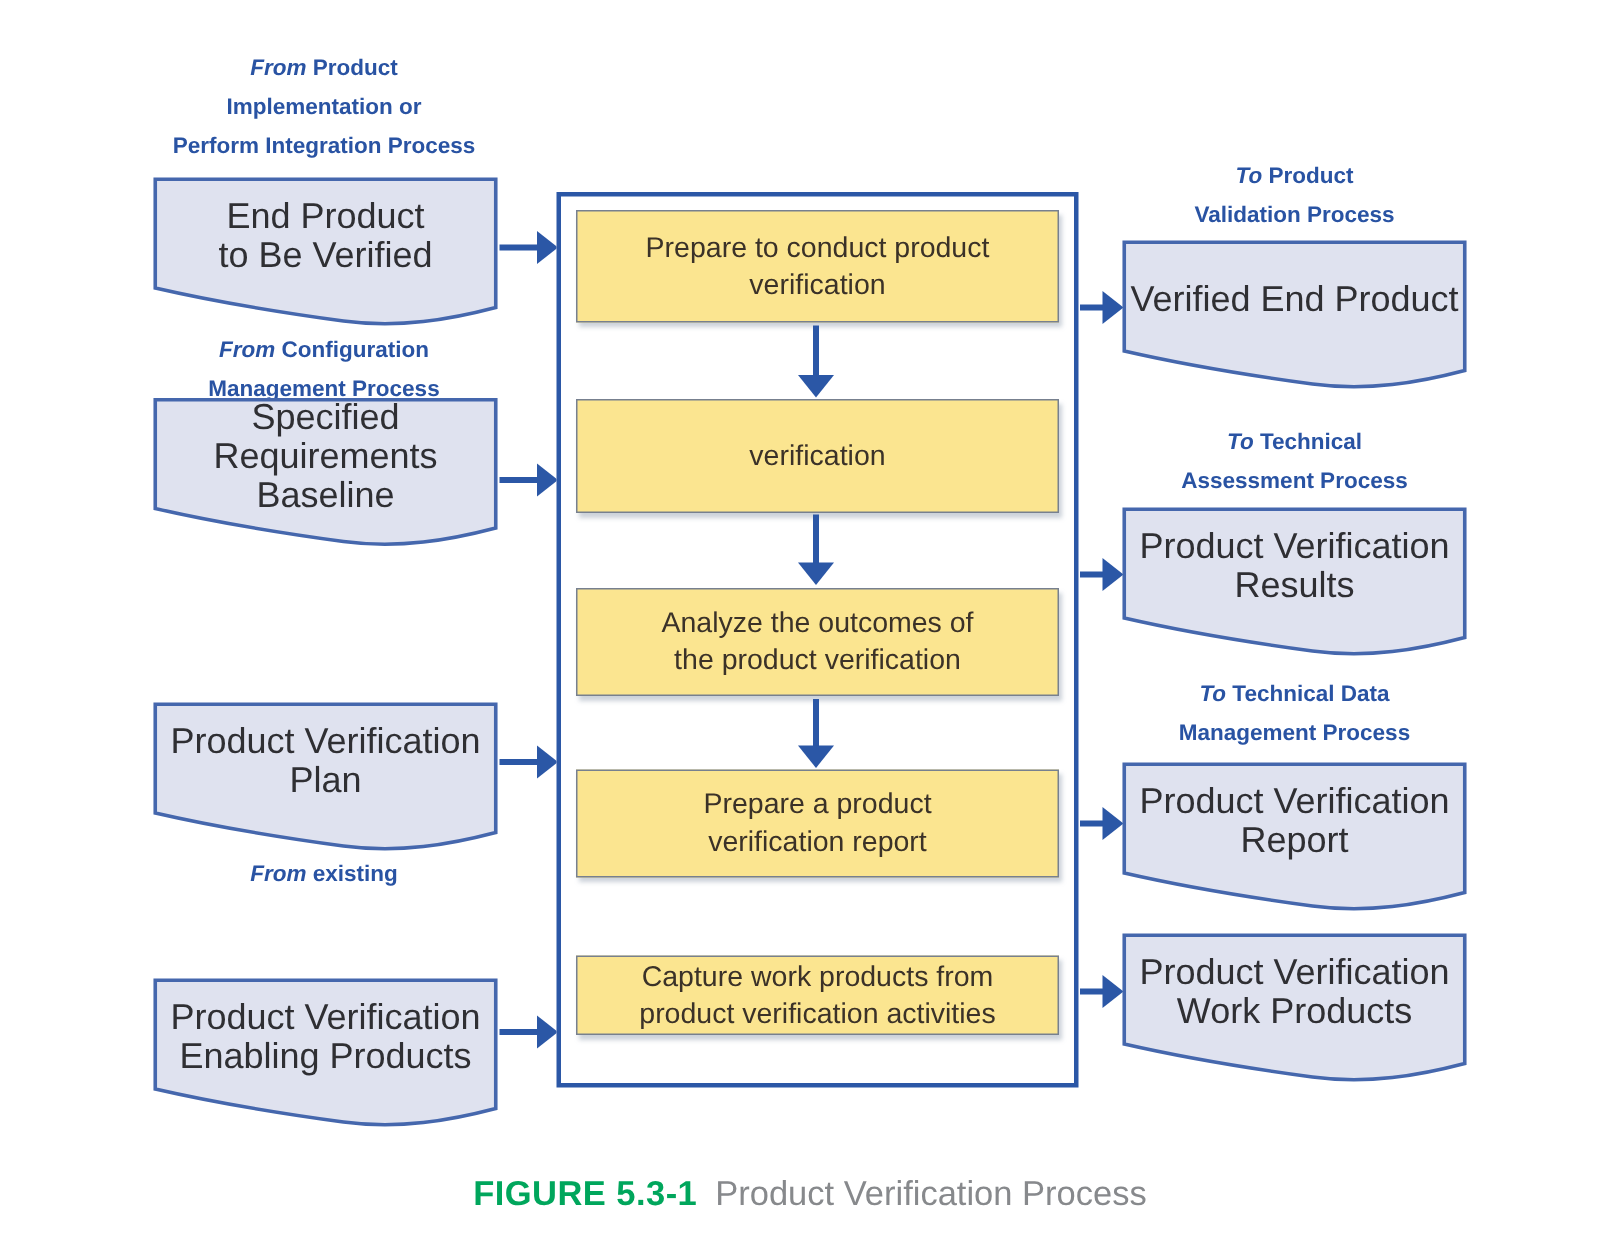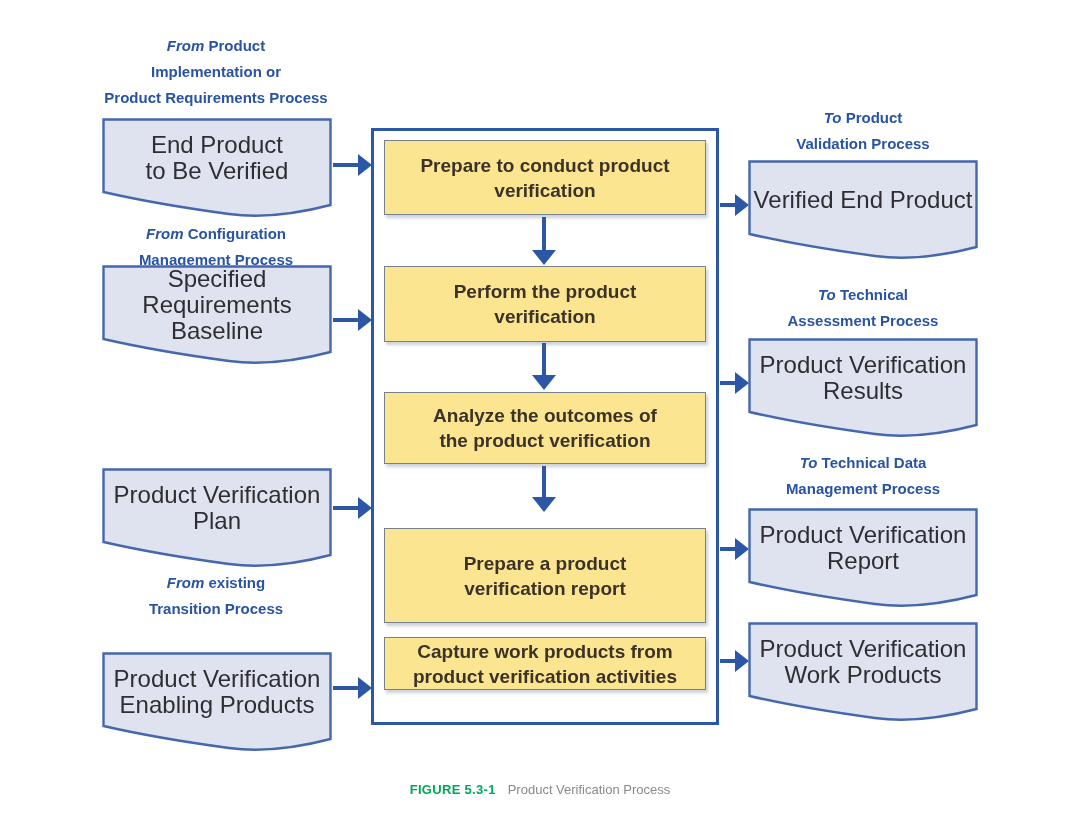--- a/index.html
+++ b/index.html
@@ -40,60 +40,59 @@
   .process-box{
     position:absolute;left:371px;top:128px;width:348px;height:597px;
     border:3px solid var(--accent-blue);box-sizing:border-box;background:#ffffff;
   }
   
   .step{
     position:absolute;left:384px;width:322px;
     background:var(--step-fill);border:1.5px solid var(--step-border);box-sizing:border-box;
     box-shadow:2px 3px 3px rgba(110,125,150,0.35);
     display:flex;flex-direction:column;justify-content:center;align-items:center;
-    font-size:19px;line-height:25px;color:var(--step-text);text-align:center;font-weight:bold;
+    font-size:19px;line-height:25px;color:var(--step-text);text-align:center;
   }
   
   .harrow{position:absolute;height:22px;}
   .harrow .shaft{position:absolute;left:0;right:12px;top:9px;height:4px;background:var(--accent-blue);}
   .harrow .head{
     position:absolute;right:0;top:0;width:0;height:0;
     border-top:11px solid transparent;border-bottom:11px solid transparent;
     border-left:14px solid var(--accent-blue);
   }
   
   .varrow{position:absolute;width:24px;}
   .varrow .shaft{position:absolute;left:10px;top:0;bottom:13px;width:4px;background:var(--accent-blue);}
   .varrow .head{
     position:absolute;left:0;bottom:0;width:0;height:0;
     border-left:12px solid transparent;border-right:12px solid transparent;
     border-top:15px solid var(--accent-blue);
   }
   
-  .caption{position:absolute;left:0;top:782px;width:100%;text-align:center;font-size:13px;}
+  .caption{position:absolute;left:0;top:782px;width:100%;text-align:center;font-size:23px;}
   .caption .cap-label{color:var(--caption-green);font-weight:700;margin-right:12px;letter-spacing:.3px;}
   .caption .cap-title{color:var(--caption-gray);font-weight:400;}
 </style>
 </head>
 <body>
 
 <div id="stage">
 
   <div class="flabel" style="left:60px;top:33px;width:312px">
       <div><span class="seg-i">From </span><span class="seg-b">Product</span></div>
       <div><span class="seg-b">Implementation</span><span class="seg-r"> or</span></div>
-      <div><span class="seg-b">Product Requirements Process</span></div>
+      <div><span class="seg-b">Perform Integration Process</span></div>
     </div>
   <div class="flabel" style="left:60px;top:221px;width:312px">
       <div><span class="seg-i">From </span><span class="seg-b">Configuration</span></div>
       <div><span class="seg-b">Management Process</span></div>
     </div>
   <div class="flabel" style="left:60px;top:570px;width:312px">
       <div><span class="seg-i">From</span><span class="seg-r"> existing</span></div>
-      <div><span class="seg-b">Transition Process</span></div>
     </div>
 
   <div class="doc" style="left:102px;top:118px">
     <svg viewBox="0 0 230 100" preserveAspectRatio="none">
       <path d="M1.5,1.5 H228.5 V87 C198,95 164,101 127,96 C90,91 45,84 1.5,74 Z"></path>
     </svg>
     <div class="doc-text">
         <div>End Product</div>
         <div>to Be Verified</div>
       </div>
@@ -143,28 +142,27 @@
       <i class="head"></i>
     </div>
 
   <div class="process-box"></div>
 
   <div class="step" style="top:140px;height:75px">
       <div>Prepare to conduct product</div>
       <div>verification</div>
     </div>
   <div class="step" style="top:266px;height:76px">
-      <div>Perform the product</div>
       <div>verification</div>
     </div>
   <div class="step" style="top:392px;height:72px">
       <div>Analyze the outcomes of</div>
       <div>the product verification</div>
     </div>
-  <div class="step" style="top:528px;height:95px">
+  <div class="step" style="top:513px;height:72px">
       <div>Prepare a product</div>
       <div>verification report</div>
     </div>
   <div class="step" style="top:637px;height:53px">
       <div>Capture work products from</div>
       <div>product verification activities</div>
     </div>
 
   <div class="varrow" style="left:532px;top:217px;height:48px">
       <i class="shaft"></i>

